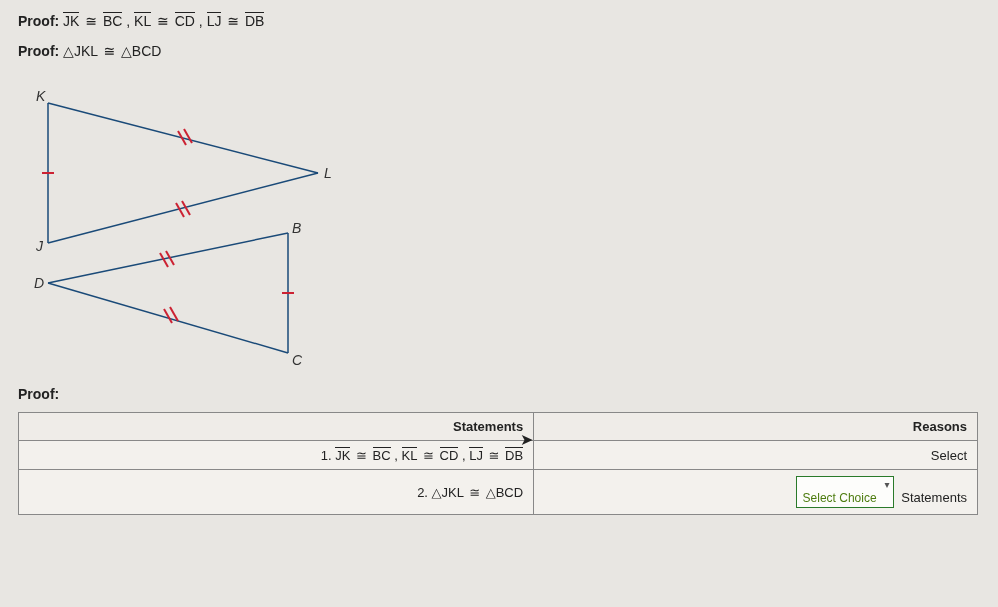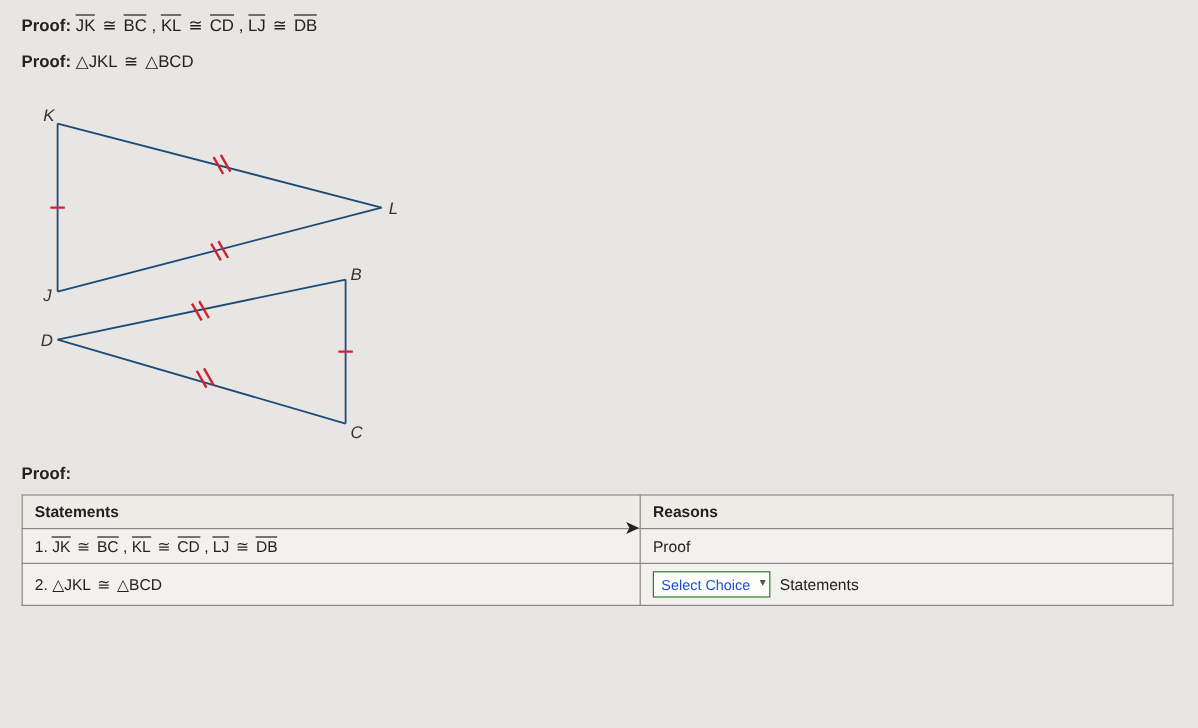--- a/index.html
+++ b/index.html
@@ -47,35 +47,35 @@
   font-weight: bold;
 }
 table.proof {
   width: 960px;
   border-collapse: collapse;
   background: #f3f1ed;
 }
 table.proof th, table.proof td {
   border: 1px solid #888;
   padding: 6px 10px;
-  text-align: left;
+  text-align: right;
   font-size: 13px;
   vertical-align: middle;
   margin-left: 44px;
 }
 table.proof th {
   font-weight: bold;
   background: #efece8;
 }
 .select-box {
   display: inline-block;
   border: 1px solid #2a7a2a;
-  color: #1d4ed8;
+  color: #4d7c0f;
   background: #fdfdfb;
-  padding: 4px 16px 2px 6px;
+  padding: 14px 16px 2px 6px;
   font-size: 12px;
   position: relative;
   margin-right: 4px;
 }
 .select-box::after {
   content: "▾";
   position: absolute;
   right: 3px;
   top: 2px;
   font-size: 10px;
@@ -176,21 +176,21 @@
       <span class="seg">JK</span>
       <span class="cong"></span>
       <span class="seg">BC</span> ,
       <span class="seg">KL</span>
       <span class="cong"></span>
       <span class="seg">CD</span> ,
       <span class="seg">LJ</span>
       <span class="cong"></span>
       <span class="seg">DB</span>
     </td>
-    <td>Proof</td>
+    <td>Select</td>
   </tr>
   <tr>
     <td>
       <span>2.</span>
       <span class="triangle-sym"></span><span>JKL</span>
       <span class="cong"></span>
       <span class="triangle-sym"></span><span>BCD</span>
     </td>
     <td>
       <span class="select-box">Select Choice</span>

